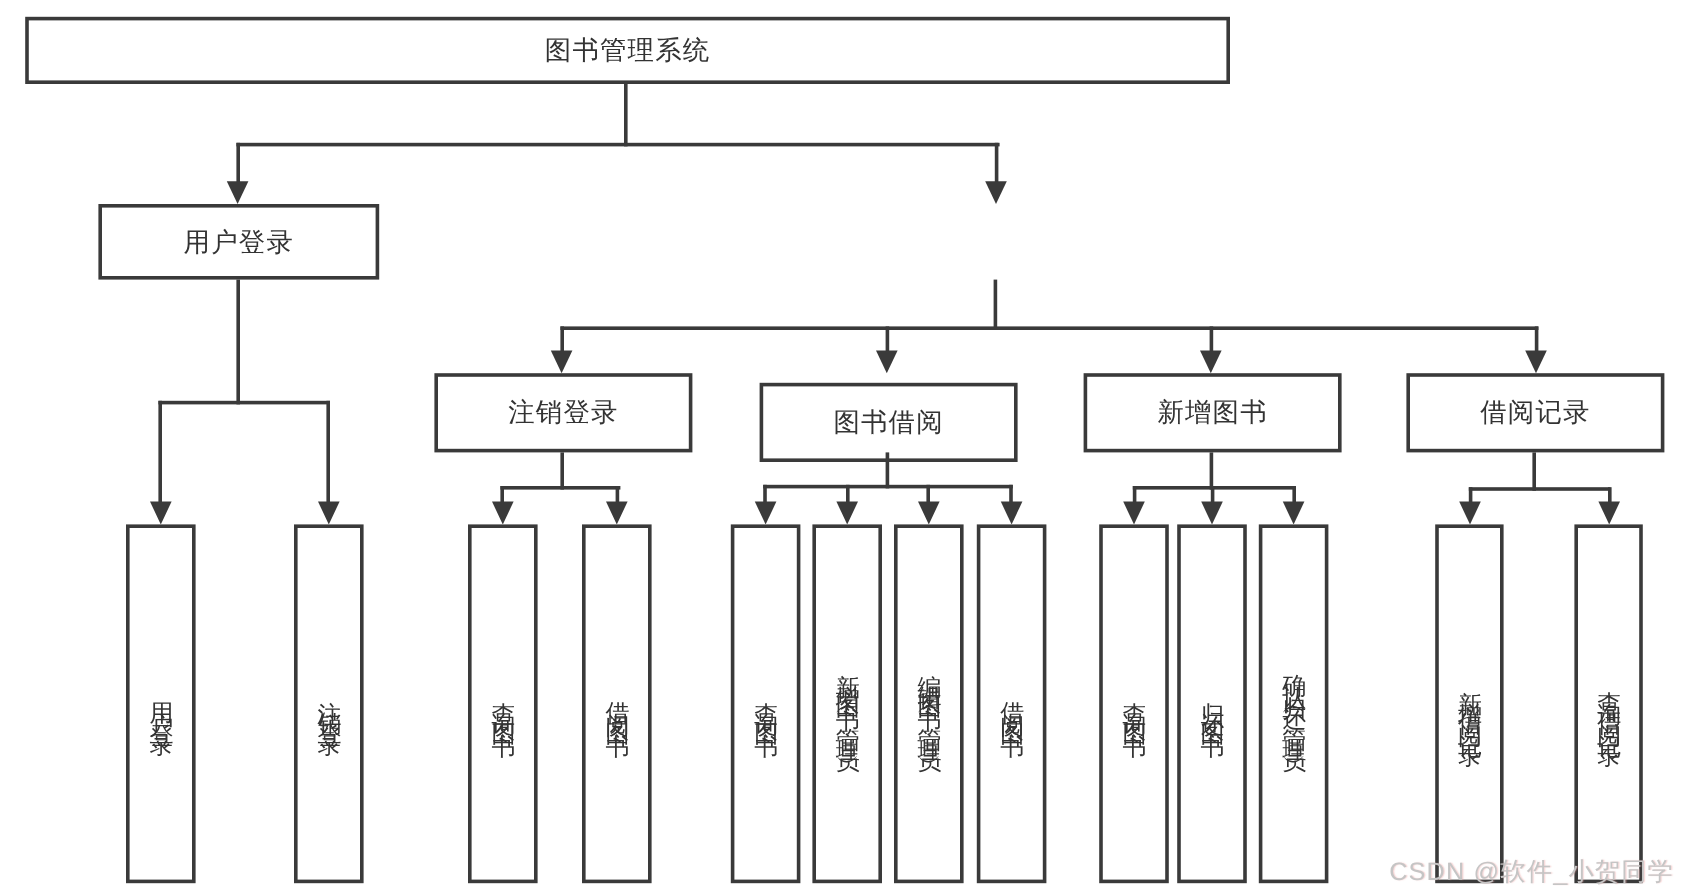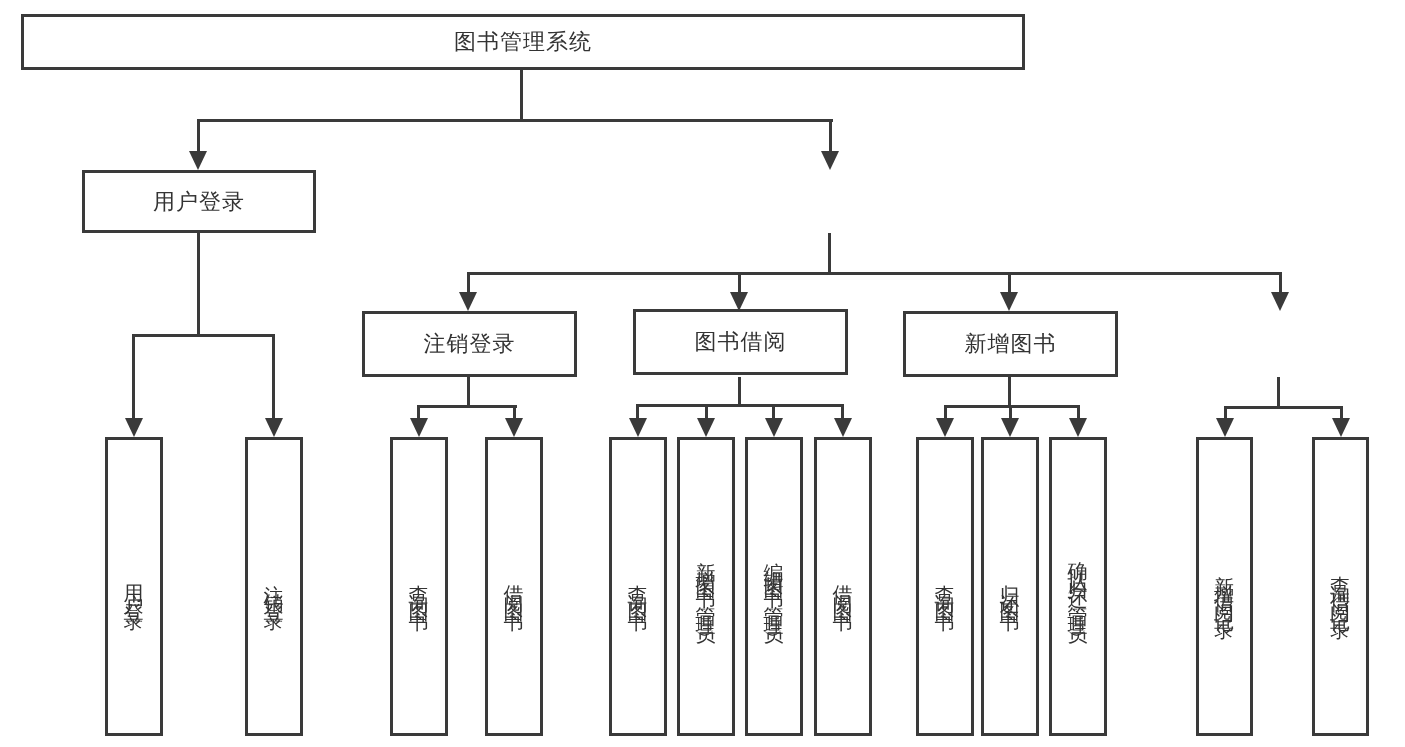--- a/index.html
+++ b/index.html
@@ -67,25 +67,28 @@
   <div class="line" style="left:738px;top:272px;width:3px;height:24px"></div>
   <div class="arrow" style="left:730px;top:292px"></div>
   <div class="line" style="left:1008px;top:272px;width:3px;height:24px"></div>
   <div class="arrow" style="left:1000px;top:292px"></div>
   <div class="line" style="left:1279px;top:272px;width:3px;height:24px"></div>
   <div class="arrow" style="left:1271px;top:292px"></div>
 
   <div class="hbox" style="left:362px;top:311px;width:215px;height:66px">
     <span>注销登录</span>
   </div>
-  <div class="hbox" style="left:633px;top:309px;width:215px;height:66px">
+  <div class="hbox" style="left:633px;top:319px;width:215px;height:66px">
     <span>图书借阅</span>
   </div>
   <div class="hbox" style="left:903px;top:311px;width:215px;height:66px">
     <span>新增图书</span>
+  </div>
+  <div class="hbox" style="left:1172px;top:311px;width:215px;height:66px">
+    <span>借阅记录</span>
   </div>
 
   <div class="line" style="left:197px;top:233px;width:3px;height:104px"></div>
   <div class="line" style="left:132px;top:334px;width:143px;height:3px"></div>
   <div class="line" style="left:132px;top:334px;width:3px;height:86px"></div>
   <div class="arrow" style="left:125px;top:418px"></div>
   <div class="line" style="left:272px;top:334px;width:3px;height:86px"></div>
   <div class="arrow" style="left:265px;top:418px"></div>
 
   <div class="line" style="left:467px;top:377px;width:3px;height:31px"></div>
@@ -159,14 +162,15 @@
     <span>确认归还（管理员）</span>
   </div>
 
   <div class="leaf" style="left:1196px;width:57px">
     <span>新增借阅记录</span>
   </div>
   <div class="leaf" style="left:1312px;width:57px">
     <span>查询借阅记录</span>
   </div>
 
+  <div class="watermark">CSDN @软件_小贺同学</div>
 
 </div>
 
 </body></html>

